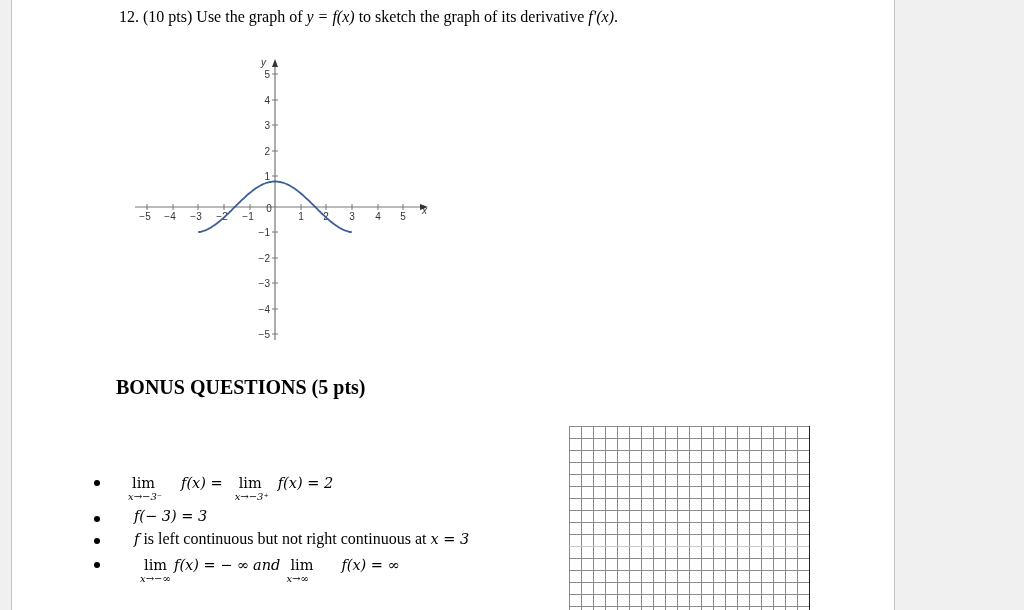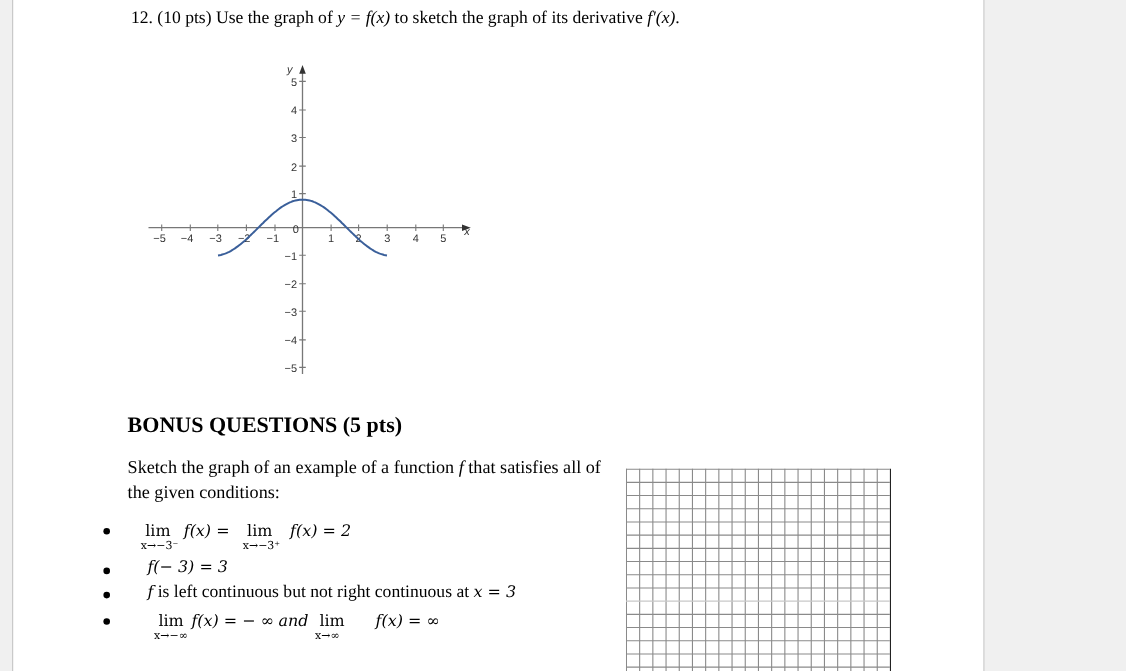--- a/index.html
+++ b/index.html
@@ -20,21 +20,21 @@
   .q-title { left: 107px; top: 8px; font-size: 16px; }
   .math { font-style: italic; }
   .graph { position: absolute; left: 110px; top: 50px; }
   .bonus-title { left: 104px; top: 376px; font-size: 20px; font-weight: bold; }
   .bonus-desc { left: 104px; top: 413px; font-size: 16.5px; line-height: 23px; white-space: normal; width: 440px; }
   .conditions { position: absolute; left: 82px; top: 470px; font-size: 16px; }
   .cond { position: relative; height: 30px; }
   .bullet { position: absolute; left: 0; top: 4px; width: 6px; height: 6px; border-radius: 50%; background: #000; }
   .lim { display: inline-block; position: relative; text-align: center; }
   .lim-word { font-style: normal; font-family: "DejaVu Serif", serif; font-size: 14.5px; }
-  .lim-sub { position: absolute; left: -4px; top: 17px; font-size: 10px; font-family: "DejaVu Serif", serif; white-space: nowrap; }
+  .lim-sub { position: absolute; left: -4px; top: 17px; font-size: 10px; font-style: italic; font-family: "DejaVu Serif", serif; white-space: nowrap; }
   .cm { font-family: "DejaVu Serif", serif; font-size: 14.5px; }
   .grid-paper { position: absolute; left: 557px; top: 426px; }
 </style>
 </head>
 <body>
 
 <div class="page">
 
   <div class="abs q-title">
     <span>12. (10 pts) Use the graph of </span><span class="math">y = f(x)</span><span> to sketch the graph of its derivative </span><span class="math">f'(x)</span><span>.</span>
@@ -96,30 +96,27 @@
         <text x="148" y="237">−3</text>
         <text x="148" y="263">−4</text>
         <text x="148" y="288">−5</text>
       </g>
     </g>
     <path id="fcurve" fill="none" stroke="#3a5f9a" stroke-width="1.8" d="M76.2,182.2L77.5,182.0L78.8,181.8L80.0,181.4L81.3,181.0L82.6,180.6L83.9,180.1L85.2,179.5L86.4,178.9L87.7,178.2L89.0,177.4L90.3,176.6L91.6,175.8L92.8,174.9L94.1,174.0L95.4,173.0L96.7,172.0L98.0,171.0L99.2,169.9L100.5,168.8L101.8,167.6L103.1,166.4L104.4,165.2L105.6,164.0L106.9,162.8L108.2,161.5L109.5,160.3L110.8,159.0L112.0,157.7L113.3,156.5L114.6,155.2L115.9,153.9L117.2,152.7L118.4,151.4L119.7,150.2L121.0,149.0L122.3,147.8L123.6,146.6L124.8,145.4L126.1,144.3L127.4,143.2L128.7,142.2L130.0,141.1L131.2,140.2L132.5,139.2L133.8,138.3L135.1,137.5L136.4,136.7L137.6,136.0L138.9,135.3L140.2,134.6L141.5,134.0L142.8,133.5L144.0,133.0L145.3,132.6L146.6,132.3L147.9,132.0L149.2,131.8L150.4,131.6L151.7,131.5L153.0,131.5L154.3,131.5L155.6,131.6L156.8,131.8L158.1,132.0L159.4,132.3L160.7,132.6L162.0,133.0L163.2,133.5L164.5,134.0L165.8,134.6L167.1,135.3L168.4,136.0L169.6,136.7L170.9,137.5L172.2,138.3L173.5,139.2L174.8,140.2L176.0,141.1L177.3,142.2L178.6,143.2L179.9,144.3L181.2,145.4L182.4,146.6L183.7,147.8L185.0,149.0L186.3,150.2L187.6,151.4L188.8,152.7L190.1,153.9L191.4,155.2L192.7,156.5L194.0,157.7L195.2,159.0L196.5,160.3L197.8,161.5L199.1,162.8L200.4,164.0L201.6,165.2L202.9,166.4L204.2,167.6L205.5,168.8L206.8,169.9L208.0,171.0L209.3,172.0L210.6,173.0L211.9,174.0L213.2,174.9L214.4,175.8L215.7,176.6L217.0,177.4L218.3,178.2L219.6,178.9L220.8,179.5L222.1,180.1L223.4,180.6L224.7,181.0L226.0,181.4L227.2,181.8L228.5,182.0L229.8,182.2"></path>
   </svg>
 
   <div class="abs bonus-title">BONUS QUESTIONS (5 pts)</div>
 
-  <div class="abs bonus-desc">
-    <span>Sketch the graph of an example of a function </span><span class="math">f</span><span> that satisfies all of the given conditions:</span>
-  </div>
 
   <div class="conditions">
     <div class="cond" style="height:36px;">
       <span class="bullet" style="top:10px;"></span>
       <span class="abs" style="left:38px; top:4px;">
         <span class="lim"><span class="lim-word">lim</span><span class="lim-sub">x→−3⁻</span></span>
-        <span class="cm math" style="margin-left:8px;">f(x) =</span>
+        <span class="cm math" style="margin-left:22px;">f(x) =</span>
         <span class="lim" style="margin-left:12px;"><span class="lim-word">lim</span><span class="lim-sub">x→−3⁺</span></span>
         <span class="cm math" style="margin-left:12px;">f(x) = 2</span>
       </span>
     </div>
     <div class="cond" style="height:24px;">
       <span class="bullet" style="top:10px;"></span>
       <span class="abs cm math" style="left:40px; top:2px;text-align:right;">f(− 3) = 3</span>
     </div>
     <div class="cond" style="height:22px;">
       <span class="bullet" style="top:8px;"></span>

